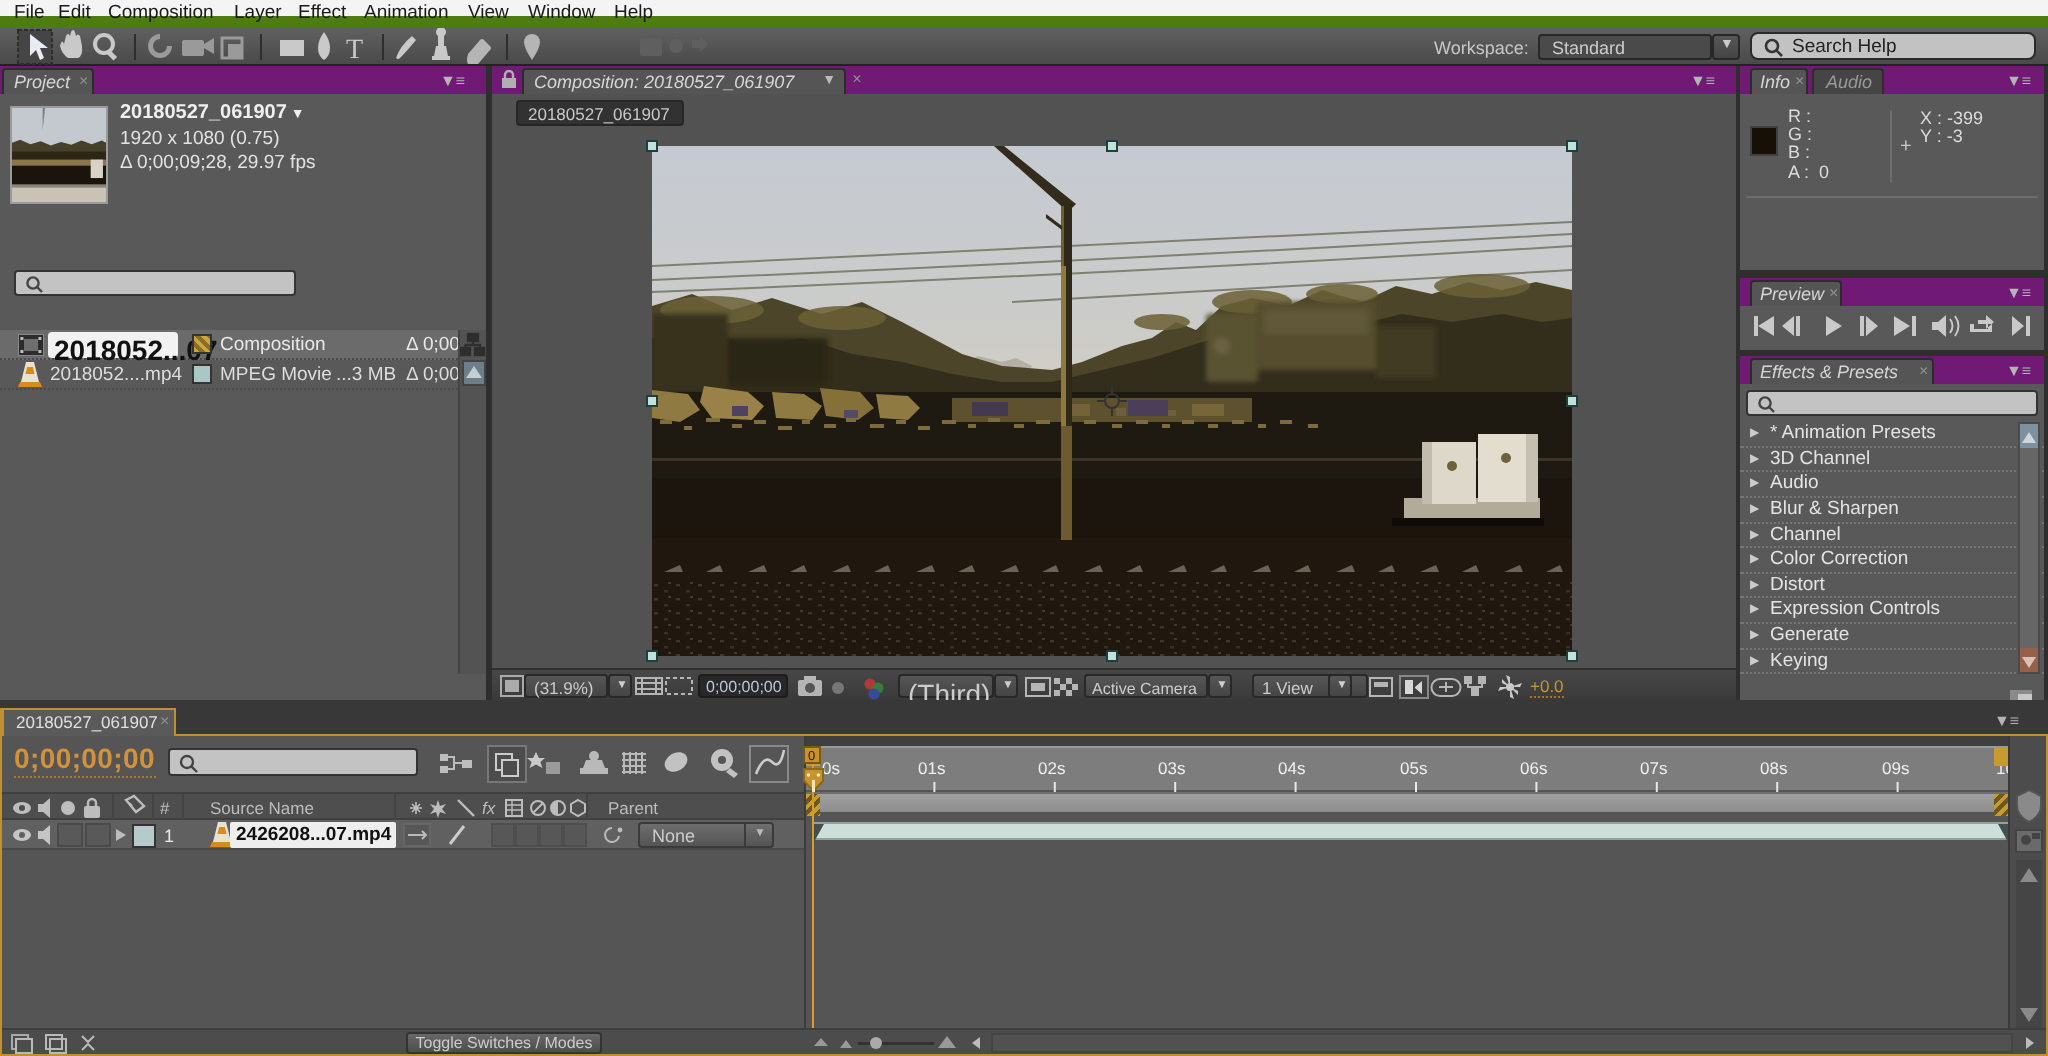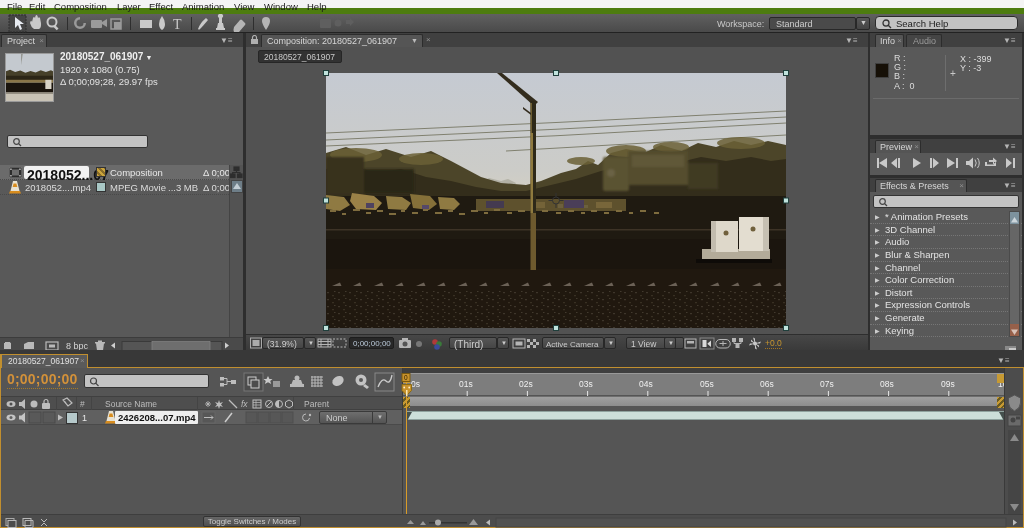--- a/index.html
+++ b/index.html
@@ -10,21 +10,21 @@
 #stage{position:relative;width:1024px;height:528px;background:#2e2e2e;}
 
 #menubar{left:0;top:0;width:1024px;height:14px;background:#f4f4f4;border-bottom:6px solid #4d7c0f;}
 #menubar span{position:absolute;top:1px;font-size:9.5px;color:#1a1a1a;}
 
 #toolbar{left:0;top:14px;width:1024px;height:19px;background:linear-gradient(#606060,#4a4a4a);border-bottom:1px solid #222;}
 .dd{position:absolute;background:linear-gradient(#565656,#454545);border:1px solid #282828;border-radius:2px;color:#ccc;font-size:9px;}
 .searchbox{position:absolute;background:#c2c2c2;border:1px solid #2a2a2a;border-radius:4px;}
 .searchbox2{position:absolute;background:#c3c3c3;border:1px solid #333;border-radius:2px;}
 
-.tabbar{position:absolute;background:#404040;}
+.tabbar{position:absolute;background:#701a75;font-style:italic;}
 .tab{position:absolute;background:#555;color:#d6d6d6;font-size:9px;white-space:nowrap;
      border:1px solid #2c2c2c;border-bottom:none;border-radius:2px 2px 0 0;}
 .tab .x{color:#8f8f8f;margin-left:4px;font-size:8px;}
 .panel{position:absolute;background:#595959;}
 .pmenu{position:absolute;color:#b5b5b5;font-size:8px;letter-spacing:0;}
 .fxrow{height:12.65px;line-height:12.3px;border-bottom:1px dotted #767676;padding-left:15px;position:relative;white-space:nowrap;}
 .tri{position:absolute;left:5px;top:0;font-size:6px;color:#ccc;}
 </style>
 </head>
 <body>
@@ -180,36 +180,20 @@
         <path d="M6.5 4.5 L6.5 6.5 M2.7 8 L2.7 6.5 L10 6.5 L10 8"></path>
       </g>
     </svg>
     <div class="abs" style="left:1px;top:15px;width:12px;height:13px;background:#6e7e88;border:1px solid #444;">
       <svg width="10" height="11" style="position:absolute;left:0;top:0">
             <path d="M5 2 L9 8 L1 8 Z" fill="#c3cdd4"></path>
           </svg>
     </div>
   </div>
 
-  <div class="abs" style="left:0;top:290px;width:243px;height:13px;background:#4a4a4a;border-top:1px solid #3c3c3c;">
-    <svg width="243" height="13">
-      <g fill="#b9b9b9">
-        <path d="M4 4 l7 0 l0 6 l-7 0 Z M5 3 l5 0 l1 2 l-6 0 Z" fill="#b9b9b9"></path>
-        <path d="M24 5 l4 -2 l6 0 l0 7 l-10 0 Z"></path>
-        <rect x="46" y="3" width="12" height="8" fill="none" stroke="#b9b9b9" stroke-width="1.2"></rect>
-        <rect x="49" y="5.5" width="6" height="3"></rect>
-        <text x="66" y="10" font-size="9" fill="#d5d5d5">8 bpc</text>
-        <path d="M96 4.5 l8 0 l-1 7 l-6 0 Z M95 3 l10 0 l0 1.5 l-10 0 Z M98 1.5 l4 0 l0 1.5 l-4 0 Z"></path>
-        <path d="M115 3.5 l-4 3 l4 3 Z" fill="#cfcfcf"></path>
-        <path d="M225 3.5 l4 3 l-4 3 Z" fill="#cfcfcf"></path>
-      </g>
-      <rect x="122" y="2.5" width="100" height="9" fill="#555" stroke="#3a3a3a"></rect>
-      <rect x="152" y="2.5" width="58" height="9" fill="#6e6e6e" stroke="#808080" stroke-width="0.8"></rect>
-    </svg>
-  </div>
 </div>
 
 <div class="tabbar" style="left:246px;top:33px;width:622px;height:14px;">
   <svg width="9" height="10" style="position:absolute;left:4px;top:2px">
     <rect x="1" y="4" width="7" height="5" fill="#b0b0b0"></rect>
     <path d="M2.5 4 V2.5 a2 2 0 0 1 4 0 V4" fill="none" stroke="#b0b0b0" stroke-width="1.2"></path>
   </svg>
   <div class="tab" style="left:15px;top:1px;width:162px;height:14px;">
     <span style="position:absolute;left:5px;top:1px;">Composition: 20180527_061907</span>
     <span style="position:absolute;right:4px;top:2px;font-size:7px;color:#bbb;">▼</span>
@@ -421,21 +405,21 @@
         <rect x="1" y="5" width="12" height="8" rx="1"></rect>
             <rect x="4" y="3" width="6" height="2"></rect>
         <circle cx="7" cy="9" r="2.5" fill="#555"></circle>
         <path d="M21 6 a3 3 0 0 1 0 6 a3 3 0 0 1 0 -6" fill="#777"></path>
         <circle cx="37" cy="7" r="2.8" fill="#b03a3a"></circle>
             <circle cx="41" cy="9" r="2.8" fill="#3a7a3a"></circle>
             <circle cx="39" cy="12" r="2.8" fill="#3a4a9a"></circle>
       </g>
     </svg>
     <div class="dd" style="left:203px;top:2px;width:48px;height:12px;">
-          <span style="position:absolute;left:4px;top:1px;font-size:10px;">(Third)</span>
+          <span style="position:absolute;left:4px;top:1px;font-size:14px;">(Third)</span>
         </div>
     <div class="dd" style="left:251px;top:2px;width:12px;height:12px;">
           <span style="position:absolute;left:3px;top:2px;font-size:6px;">▼</span>
         </div>
     <svg width="45" height="16" style="position:absolute;left:266px;top:0px;">
       <rect x="1" y="4" width="12" height="9" fill="none" stroke="#b5b5b5"></rect>
           <rect x="3.5" y="6.5" width="7" height="4" fill="#b5b5b5"></rect>
       <g fill="#b5b5b5">
             <rect x="15" y="4" width="3" height="3"></rect>
             <rect x="21" y="4" width="3" height="3"></rect>

